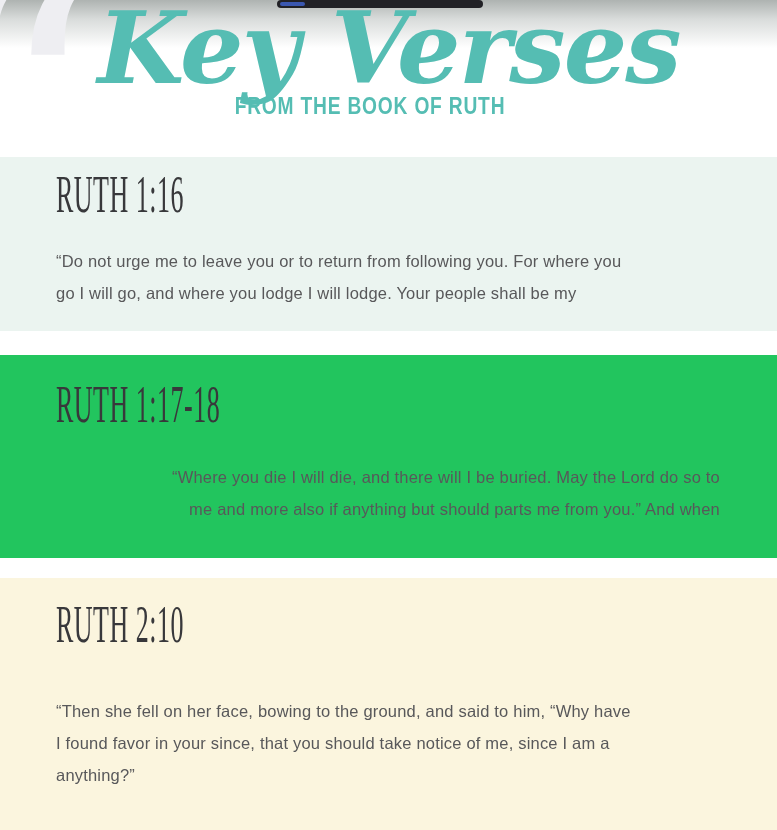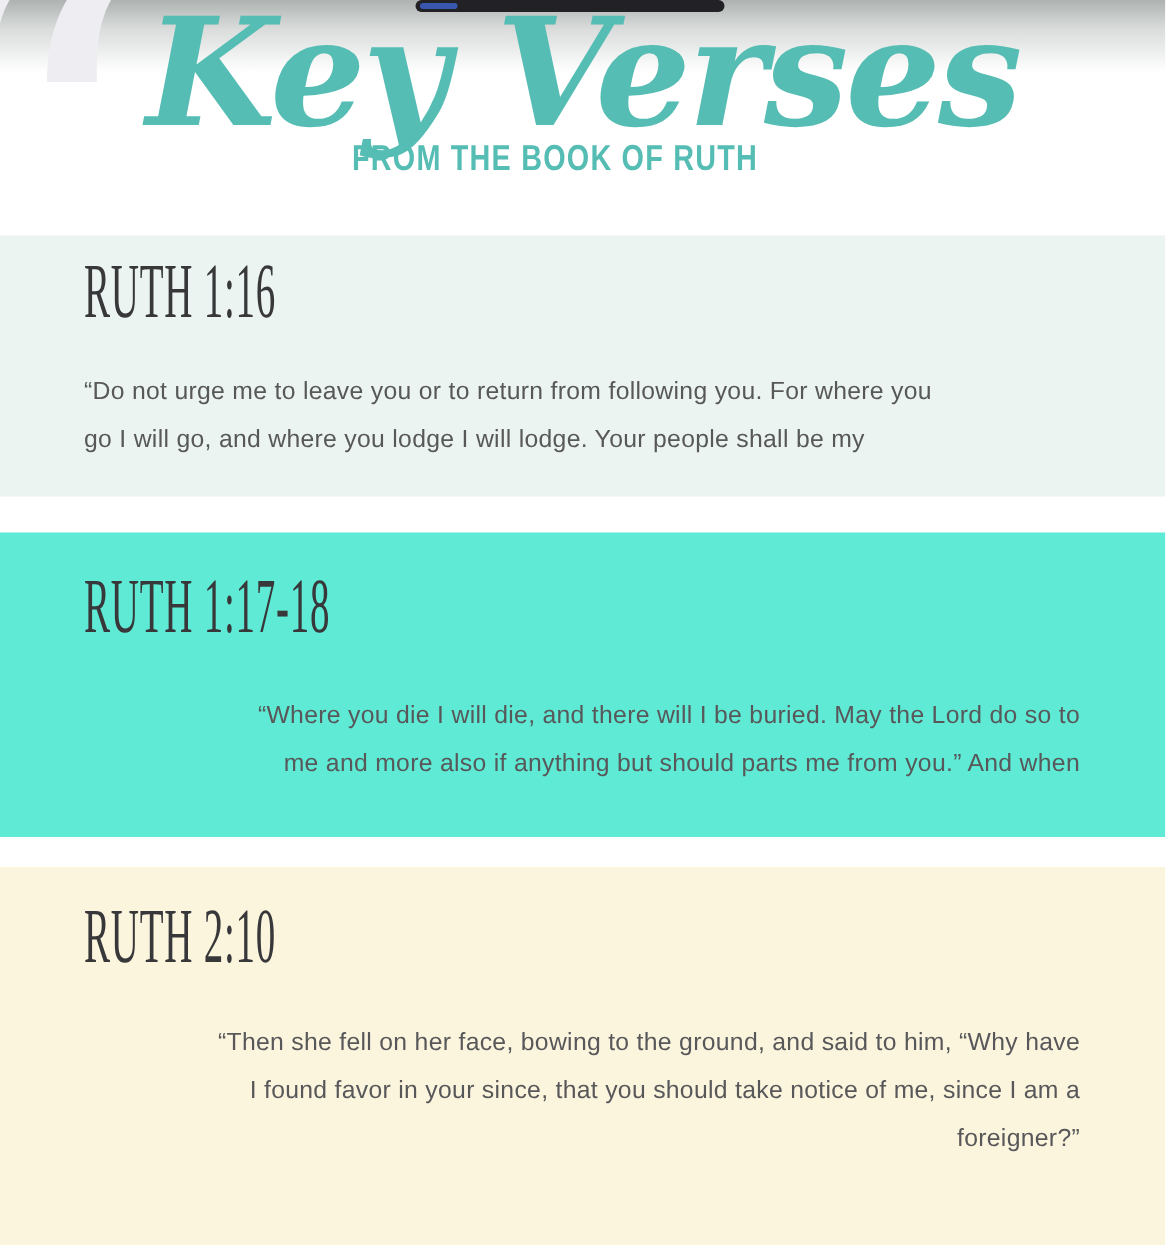--- a/index.html
+++ b/index.html
@@ -42,21 +42,21 @@
   .verse-text{margin-top:24px;color:#58585a;font-size:16.5px;letter-spacing:0.2px;}
   .verse-line{line-height:32px;white-space:nowrap;}
 
   .s1{height:174px;margin-bottom:24px;}
   .s1 .verse-ref{margin-top:12px;}
   .s2{height:203px;margin-bottom:20px;}
   .s2 .verse-ref{margin-top:24px;}
   .s2 .verse-text{margin-top:30px;text-align:right;}
   .s3{height:252px;margin-bottom:20px;}
   .s3 .verse-ref{margin-top:21px;}
-  .s3 .verse-text{margin-top:28px;text-align:right;}
+  .s3 .verse-text{margin-top:44px;}
   .s4{height:36px;margin-bottom:0;}
   .s4 .verse-ref{margin-top:13px;}
 </style>
 </head>
 <body>
 
 <div id="page">
 
   <div class="top-gradient"></div>
 
@@ -76,37 +76,37 @@
     <div class="section s1" style="background-color: rgb(235, 244, 240);">
       <div class="inner">
         <div class="verse-ref">RUTH 1:16</div>
         <div class="verse-text">
           <div class="verse-line">“Do not urge me to leave you or to return from following you. For where you</div>
           <div class="verse-line">go I will go, and where you lodge I will lodge. Your people shall be my</div>
         </div>
       </div>
     </div>
 
-    <div class="section s2" style="background-color: #5eead4;">
+    <div class="section s2" style="background-color: #22c55e;">
       <div class="inner">
         <div class="verse-ref">RUTH 1:17-18</div>
         <div class="verse-text">
           <div class="verse-line">“Where you die I will die, and there will I be buried. May the Lord do so to</div>
           <div class="verse-line">me and more also if anything but should parts me from you.” And when</div>
         </div>
       </div>
     </div>
 
     <div class="section s3" style="background-color: rgb(251, 245, 222);">
       <div class="inner">
         <div class="verse-ref">RUTH 2:10</div>
         <div class="verse-text">
           <div class="verse-line">“Then she fell on her face, bowing to the ground, and said to him, “Why have</div>
           <div class="verse-line">I found favor in your since, that you should take notice of me, since I am a</div>
-          <div class="verse-line">foreigner?”</div>
+          <div class="verse-line">anything?”</div>
         </div>
       </div>
     </div>
 
     <div class="section s4" style="background-color: rgb(248, 237, 245);">
       <div class="inner">
         <div class="verse-ref">RUTH 2:15-16</div>
       </div>
     </div>
 

